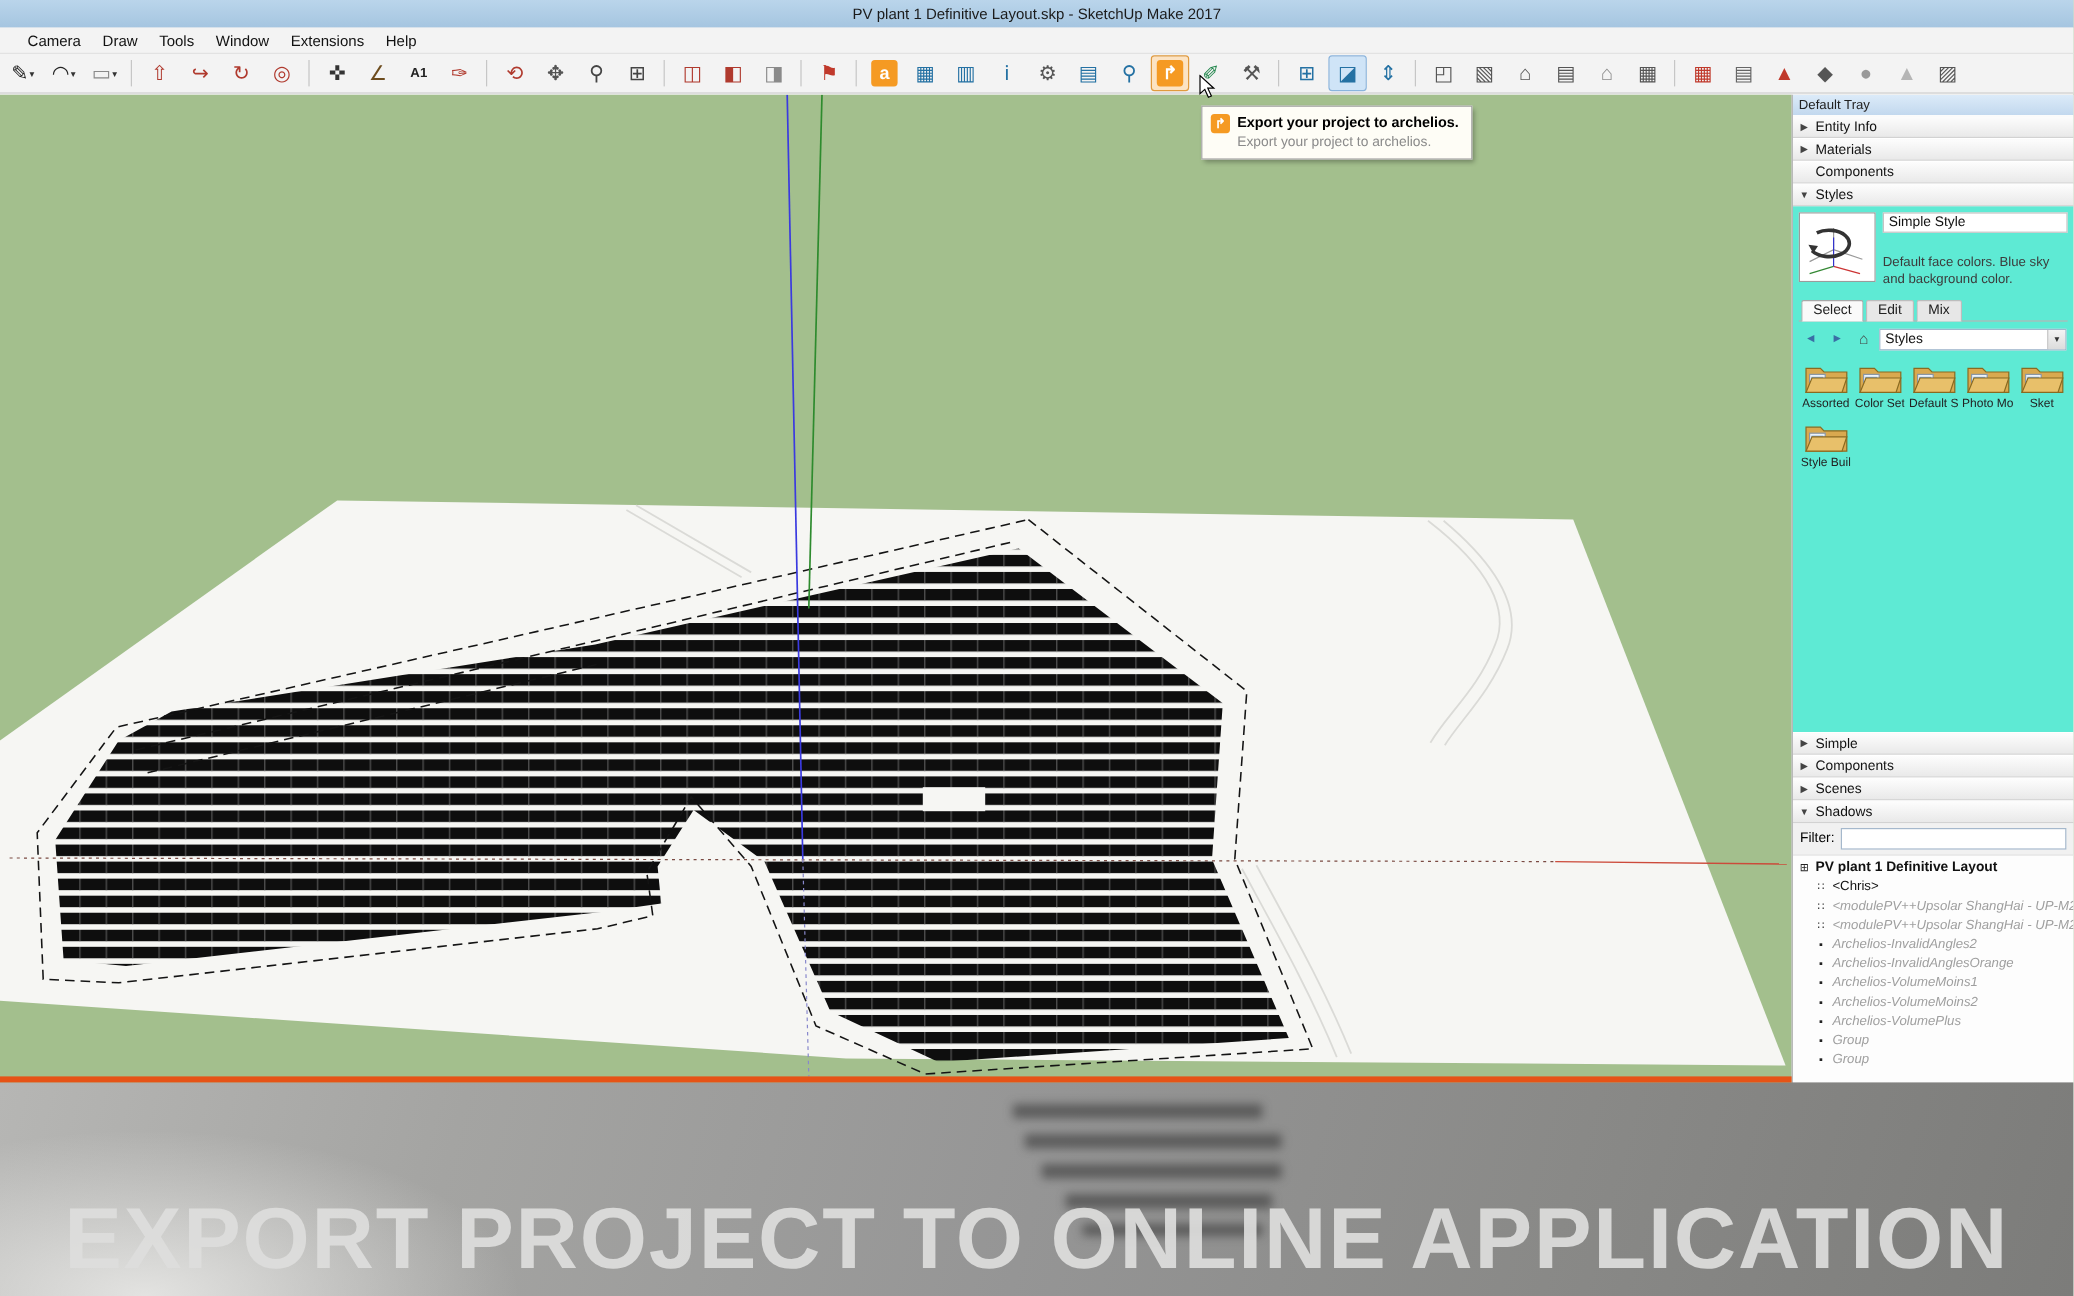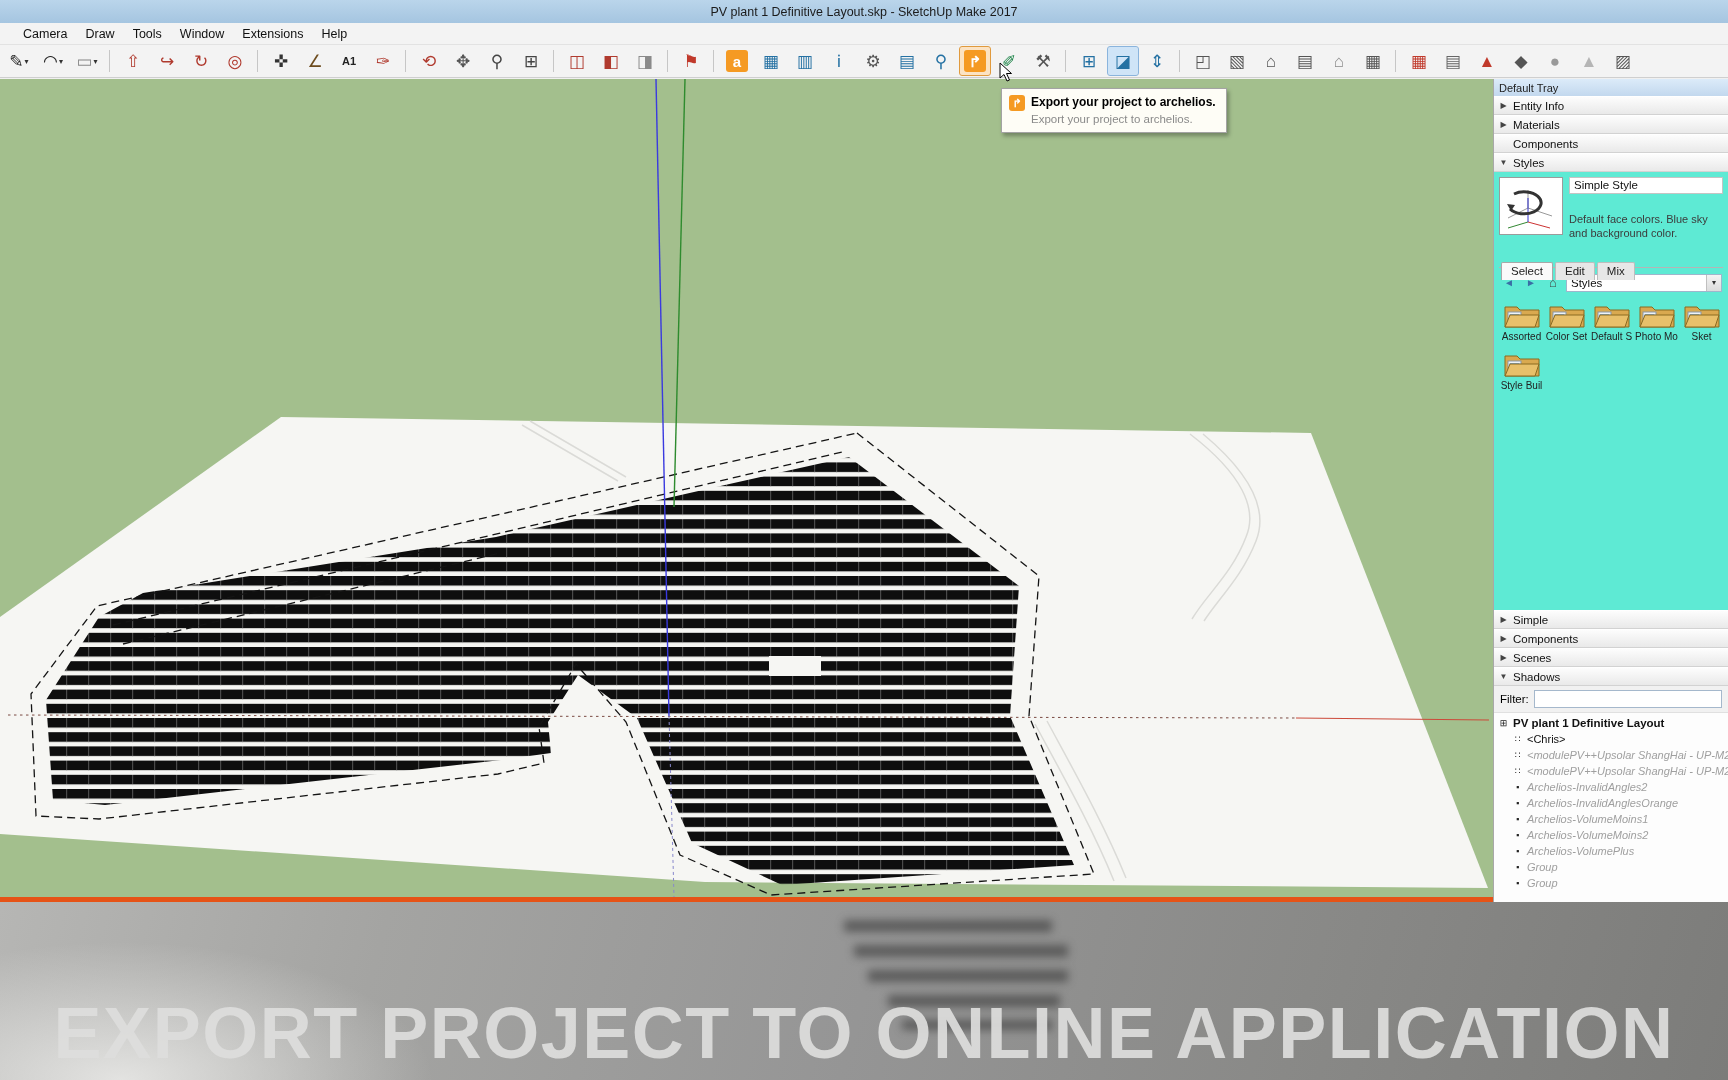--- a/index.html
+++ b/index.html
@@ -38,21 +38,21 @@
   .tray-title{height:17px;background:linear-gradient(#dcebf9,#c2d8ee);display:flex;align-items:center;padding-left:5px;font-size:11px;color:#222}
   .sec{height:19px;background:linear-gradient(#fdfdfd,#e9e9e9);border-bottom:1px solid #d2d2d2;border-top:1px solid #fff;display:flex;align-items:center;gap:5px;padding-left:5px;color:#111;cursor:default}
   .arr{font-size:8px;color:#444;width:9px;text-align:center}
   .styles-body{height:438px;background:#5eead4;padding:5px;overflow:hidden}
   .style-row{display:flex;gap:6px}
   .thumb{width:64px;height:58px;background:#fff;border:1px solid #9b9b9b;flex:none}
   .style-info{flex:1;min-width:0}
   .style-name{background:#fff;border:1px solid #c4c4c4;height:17px;font-size:11.5px;padding:1px 4px;color:#111;white-space:nowrap;overflow:hidden}
   .style-desc{font-size:11px;color:#3c3c3c;line-height:1.3;margin-top:18px}
   .tabs{display:flex;margin-top:8px;border-bottom:1px solid #b5b5b5;padding-left:2px}
-  .tab{font-size:11.5px;padding:2px 9px 3px;border:1px solid #bdbdbd;border-bottom:none;background:#e7e7e7;color:#222;border-radius:2px 2px 0 0;margin-right:2px;position:relative;top:13px}
+  .tab{font-size:11.5px;padding:2px 9px 3px;border:1px solid #bdbdbd;border-bottom:none;background:#e7e7e7;color:#222;border-radius:2px 2px 0 0;margin-right:2px;position:relative;top:1px}
   .tab.active{background:#fafafa;border-color:#a8a8a8}
   .stylenav{display:flex;align-items:center;gap:4px;padding:6px 1px 3px}
   .navbtn{width:18px;height:17px;display:flex;align-items:center;justify-content:center;font-size:10px;color:#3a6ea5}
   .homebtn{font-size:13px;color:#444}
   .combo{flex:1;height:18px;background:#fff;border:1px solid #9fb6cc;display:flex;align-items:center;font-size:11.5px;padding-left:4px;color:#111;justify-content:space-between}
   .cbtn{width:15px;height:16px;background:linear-gradient(#f4f4f4,#dcdcdc);border-left:1px solid #c0c0c0;display:flex;align-items:center;justify-content:center;font-size:8px;color:#333}
   .folders{display:grid;grid-template-columns:repeat(5,45px);row-gap:10px;margin-top:8px}
   .folder{display:flex;flex-direction:column;align-items:center;gap:2px;overflow:hidden}
   .folder-label{font-size:10px;color:#222;max-width:45px;white-space:nowrap;overflow:hidden}
   .filter-row{display:flex;align-items:center;gap:5px;padding:4px 6px;background:#f1f1f1}

